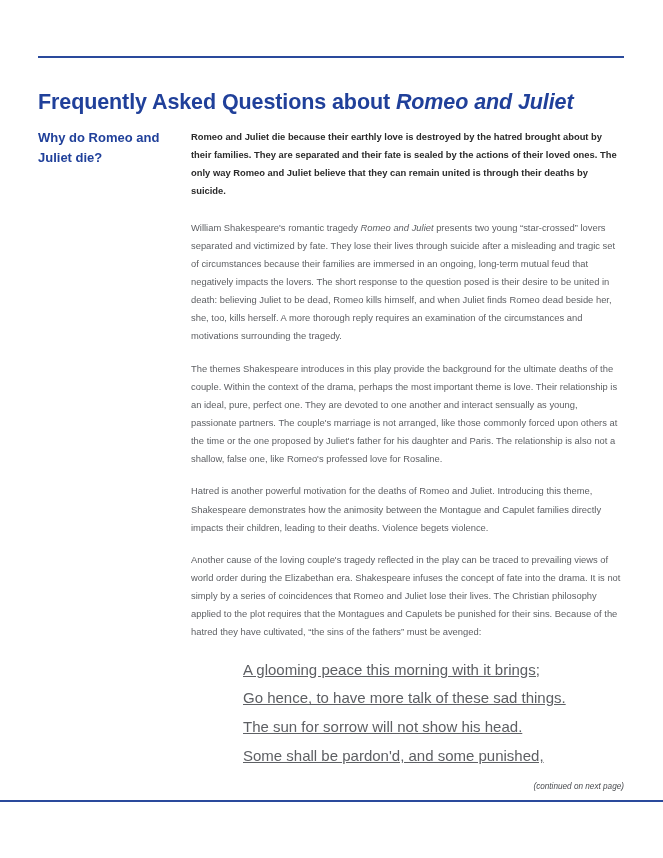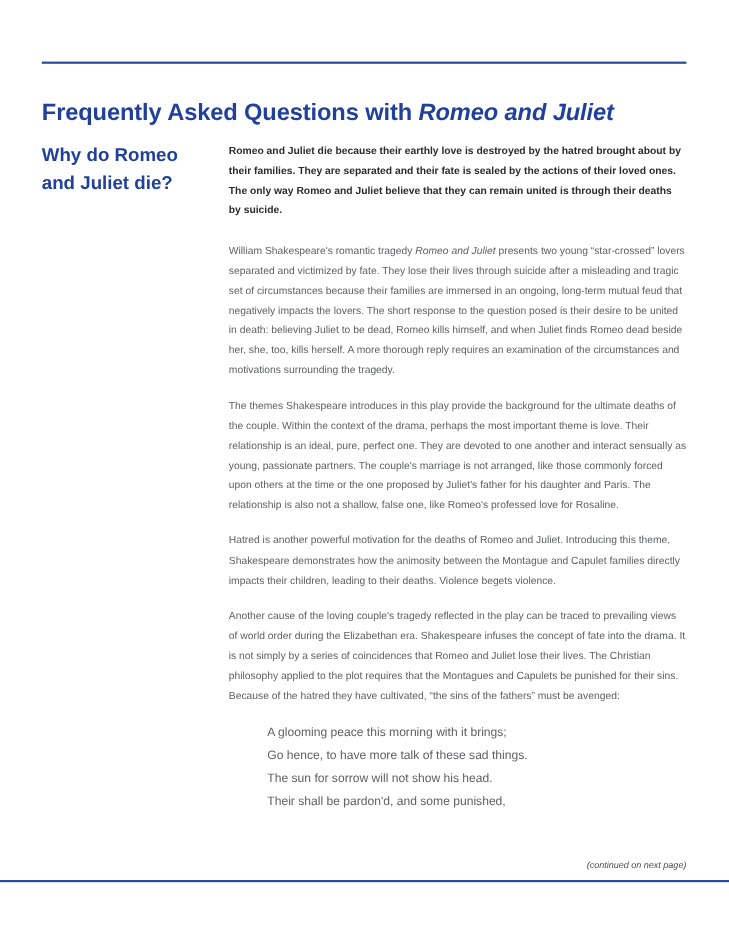--- a/index.html
+++ b/index.html
@@ -63,33 +63,33 @@
     align-items: flex-start;
   }
 
   .question-col {
     width: 153px;
     flex: 0 0 153px;
     padding-right: 8px;
     box-sizing: border-box;
   }
   .question-text {
-    font-size: 17px;
+    font-size: 13px;
     font-weight: bold;
     color: #20409a;
     line-height: 1.52;
   }
 
   .answer-col {
     flex: 1 1 auto;
     width: 433px;
   }
 
   p {
-    margin: 0 0 14px 17px;
+    margin: 0 0 14px 0;
     color: #5d5f63;
     font-size: 9.4px;
     line-height: 1.93;
     text-align: left;
   }
 
   p.lead {
     color: #2b2b2b;
     font-weight: bold;
     font-size: 9.4px;
@@ -98,22 +98,23 @@
   }
 
   p .ital {
     font-style: italic;
   }
 
   
   .verse {
     margin: 2px 0 0 52px;
     color: #5d5f63;
-    font-size: 11px;
+    font-size: 15px;
     line-height: 1.93;
+    text-decoration: underline;
   }
   .verse div {
     white-space: nowrap;
   }
 
   
   .continued {
     position: absolute;
     right: 39px;
     top: 782px;
@@ -228,21 +229,21 @@
     color: #e6e9f3;
   }
 </style>
 </head>
 <body>
 
 <div class="page">
 
   <div class="top-rule"></div>
 
-  <h1 class="doc-title"><span>Frequently Asked Questions with </span><span class="ital">Romeo and Juliet</span></h1>
+  <h1 class="doc-title"><span>Frequently Asked Questions about </span><span class="ital">Romeo and Juliet</span></h1>
 
   <div class="content">
     <div class="qa-row">
 
       <div class="question-col">
         <div class="question-text">Why do Romeo and Juliet die?</div>
       </div>
 
       <div class="answer-col">
 
@@ -254,21 +255,21 @@
 
 
         <p>Hatred is another powerful motivation for the deaths of Romeo and Juliet. Introducing this theme, Shakespeare demonstrates how the animosity between the Montague and Capulet families directly impacts their children, leading to their deaths. Violence begets violence.</p>
 
         <p>Another cause of the loving couple's tragedy reflected in the play can be traced to prevailing views of world order during the Elizabethan era. Shakespeare infuses the concept of fate into the drama. It is not simply by a series of coincidences that Romeo and Juliet lose their lives. The Christian philosophy applied to the plot requires that the Montagues and Capulets be punished for their sins. Because of the hatred they have cultivated, “the sins of the fathers” must be avenged:</p>
 
         <div class="verse">
           <div>A glooming peace this morning with it brings;</div>
           <div>Go hence, to have more talk of these sad things.</div>
           <div>The sun for sorrow will not show his head.</div>
-          <div>Their shall be pardon'd, and some punished,</div>
+          <div>Some shall be pardon'd, and some punished,</div>
         </div>
 
       </div>
     </div>
   </div>
 
   <div class="continued">(continued on next page)</div>
 
   <div class="footer-rule"></div>
 

